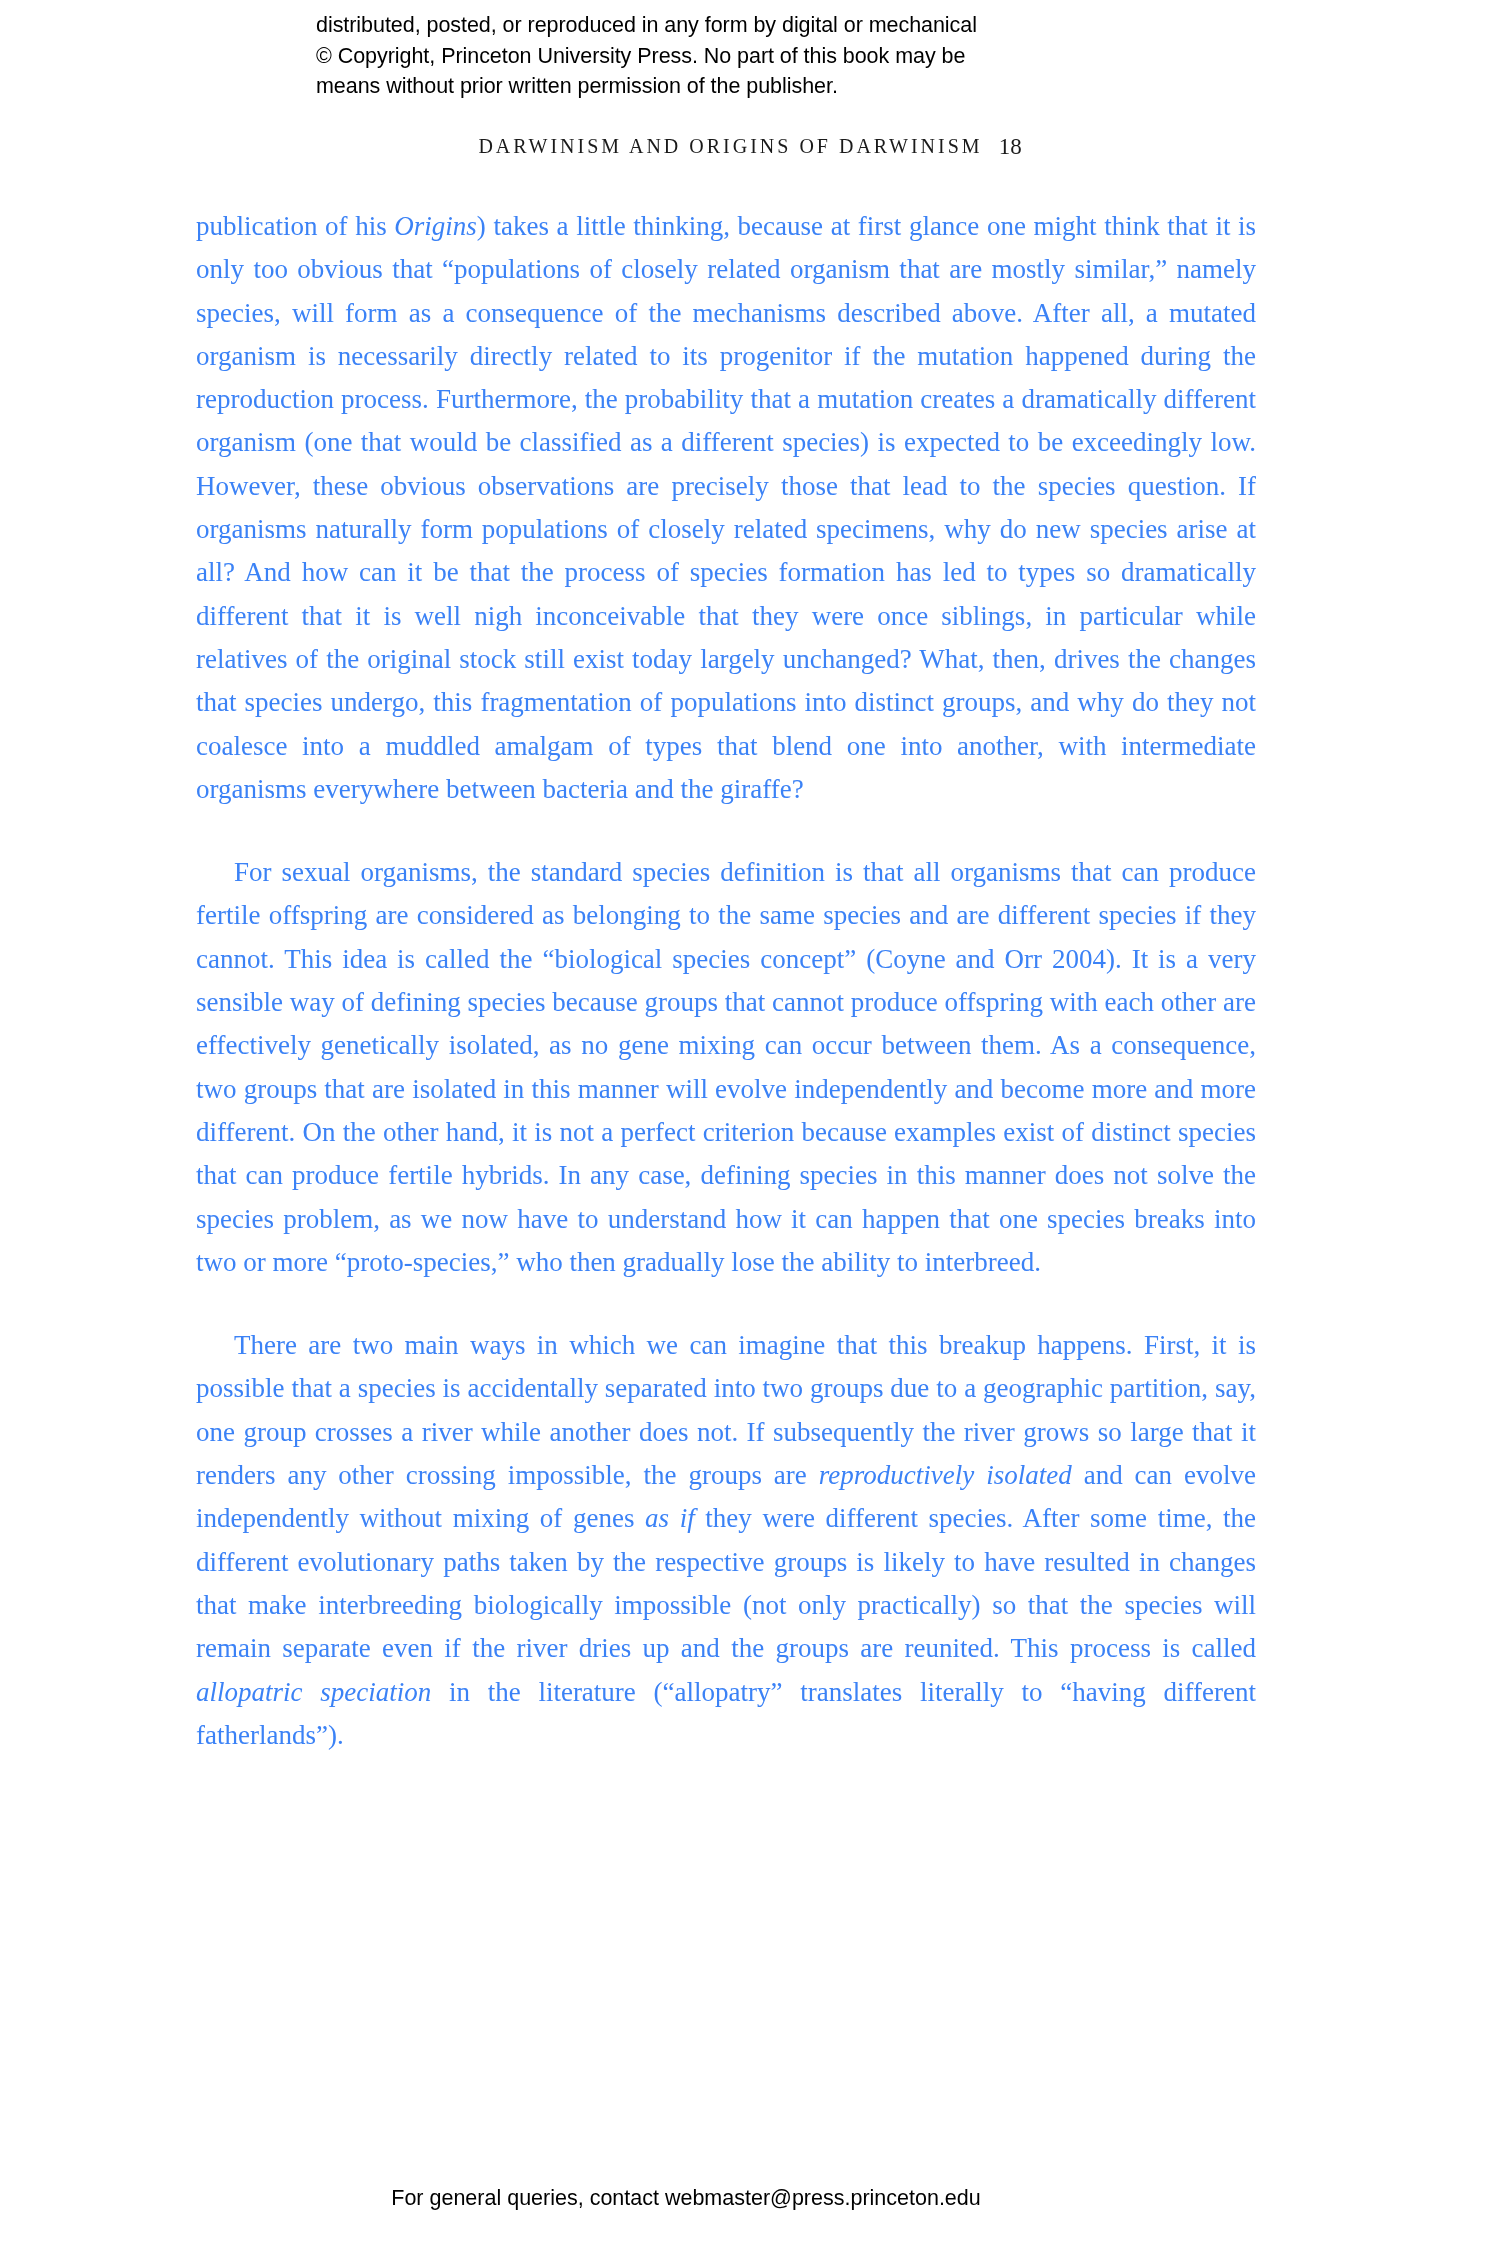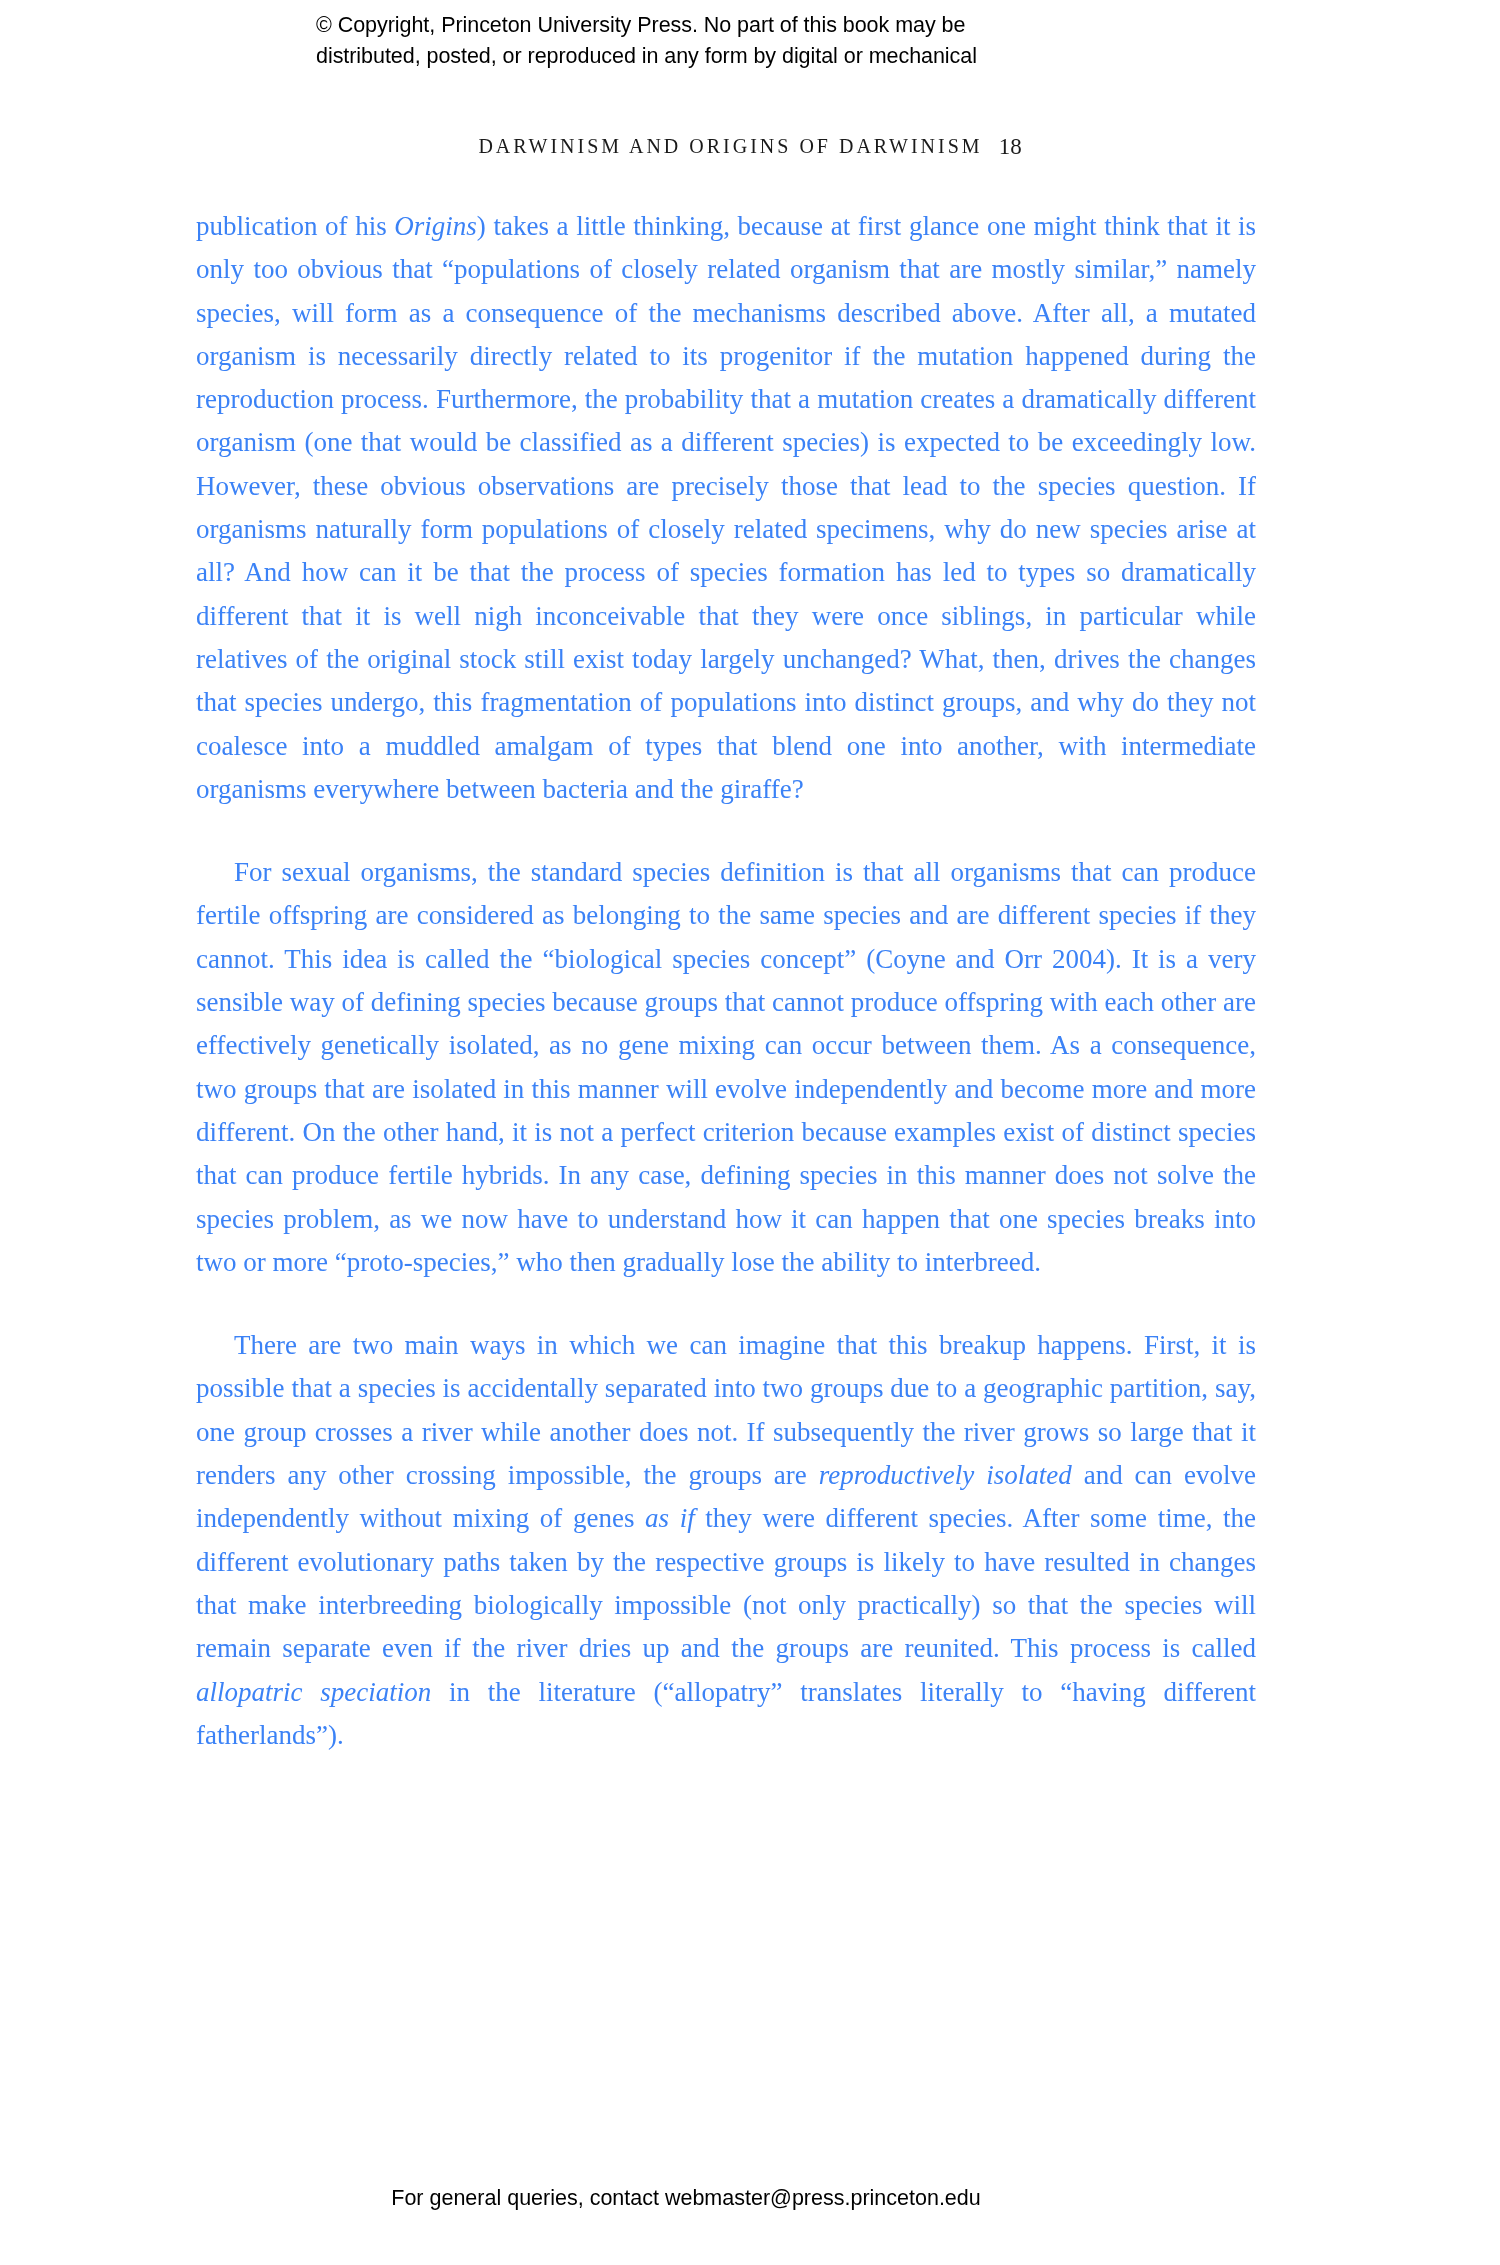--- a/index.html
+++ b/index.html
@@ -88,22 +88,23 @@
     font-size: 21.5px;
     color: #000000;
   }
 </style>
 </head>
 <body>
 
 <div id="page">
 
   <div id="copyright-notice">
+    <div>distributed, posted, or reproduced in any form by digital or mechanical</div>
     <div>© Copyright, Princeton University Press. No part of this book may be</div>
-    <div>distributed, posted, or reproduced in any form by digital or mechanical</div>
+    <div>means without prior written permission of the publisher.</div>
   </div>
 
   <div id="running-head">
     <span class="rh-title">DARWINISM AND ORIGINS OF DARWINISM</span><span class="rh-page">18</span>
   </div>
 
   <div id="body-text">
 
     <p><span>publication of his </span><i>Origins</i><span>) takes a little thinking, because at first glance one might think that it is only too obvious that “populations of closely related organism that are mostly similar,” namely species, will form as a consequence of the mechanisms described above. After all, a mutated organism is necessarily directly related to its progenitor if the mutation happened during the reproduction process. Furthermore, the probability that a mutation creates a dramatically different organism (one that would be classified as a different species) is expected to be exceedingly low. However, these obvious observations are precisely those that lead to the species question. If organisms naturally form populations of closely related specimens, why do new species arise at all? And how can it be that the process of species formation has led to types so dramatically different that it is well nigh inconceivable that they were once siblings, in particular while relatives of the original stock still exist today largely unchanged? What, then, drives the changes that species undergo, this fragmentation of populations into distinct groups, and why do they not coalesce into a muddled amalgam of types that blend one into another, with intermediate organisms everywhere between bacteria and the giraffe?</span></p>
 

